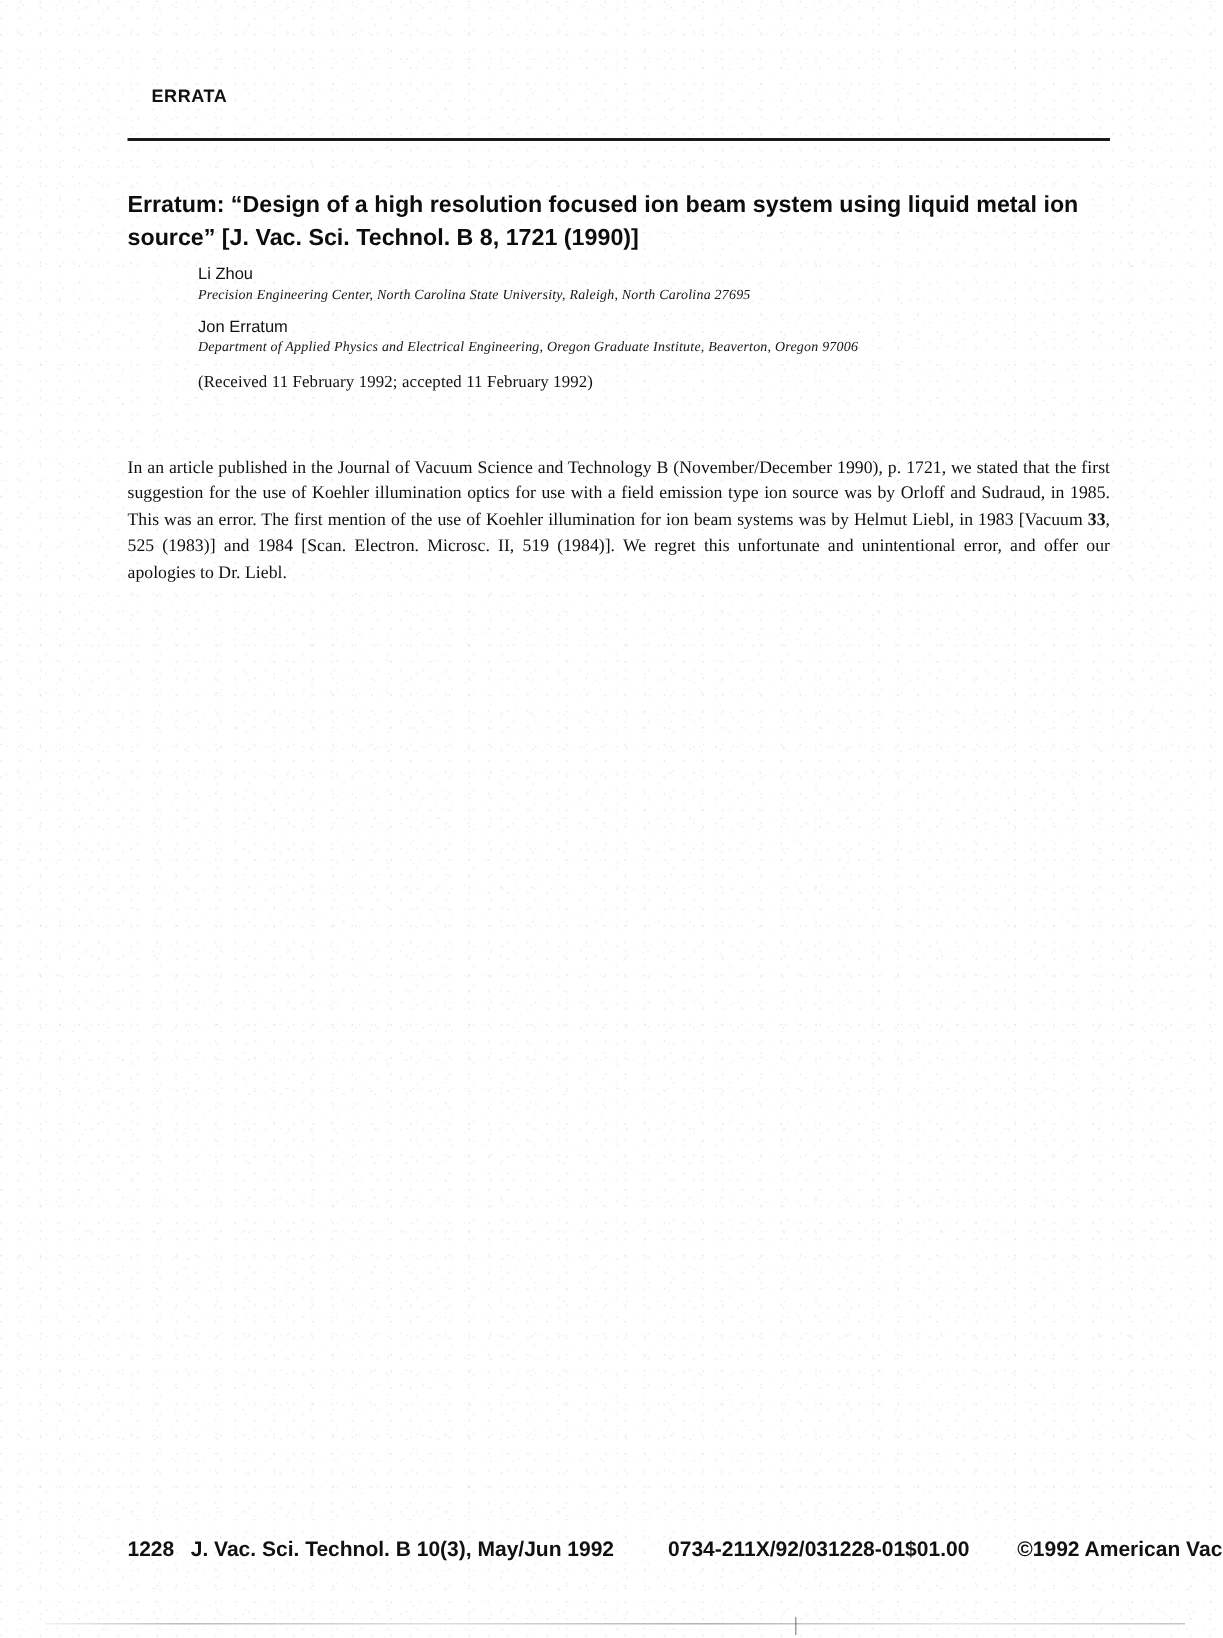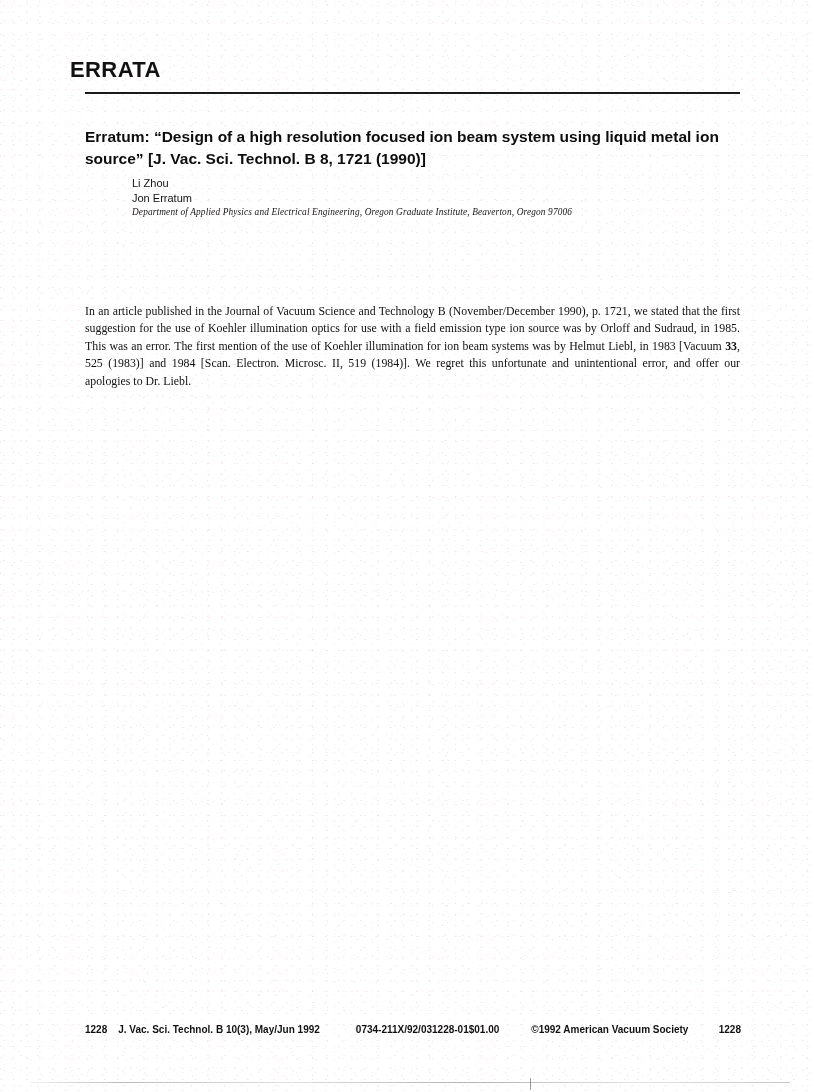--- a/index.html
+++ b/index.html
@@ -33,25 +33,25 @@
   }
 
   .page {
     position: absolute;
     inset: 0;
   }
 
   
   .section-head {
     position: absolute;
-    left: 70px;
+    left: 101px;
     top: 57px;
     font-family: "Liberation Sans", sans-serif;
     font-weight: bold;
-    font-size: 22px;
+    font-size: 12px;
     letter-spacing: 0.4px;
     color: #111111;
   }
   .head-rule {
     position: absolute;
     left: 85px;
     top: 92px;
     width: 655px;
     height: 2px;
     background: #1a1a1a;
@@ -117,21 +117,21 @@
   .body-text b { font-weight: bold; }
 
   
   .footer {
     position: absolute;
     left: 85px;
     top: 1024px;
     width: 656px;
     font-family: "Liberation Sans", sans-serif;
     font-weight: bold;
-    font-size: 10px;
+    font-size: 14px;
     color: #111111;
     display: flex;
     align-items: baseline;
     white-space: nowrap;
   }
   .footer .f-page-left { margin-right: 11px; }
   .footer .f-journal { margin-right: 36px; }
   .footer .f-issn { margin-right: 32px; }
   .footer .f-copyright { margin-right: 0; text-align: center; }
   .footer .f-page-right { margin-left: auto; }
@@ -167,22 +167,24 @@
   <div class="scan-noise"></div>
 
   <div class="section-head">ERRATA</div>
 
   <div class="head-rule"></div>
 
   <div class="article-title">Erratum: “Design of a high resolution focused ion beam system using liquid metal ion source” [J. Vac. Sci. Technol. B 8, 1721 (1990)]</div>
 
   <div class="authors">
     <div class="author-name">Li Zhou</div>
+    <div class="author-affil">Precision Engineering Center, North Carolina State University, Raleigh, North Carolina 27695</div>
     <div class="author-name">Jon Erratum</div>
     <div class="author-affil">Department of Applied Physics and Electrical Engineering, Oregon Graduate Institute, Beaverton, Oregon 97006</div>
+    <div class="received">(Received 11 February 1992; accepted 11 February 1992)</div>
   </div>
 
   <div class="body-text"><span>In an article published in the Journal of Vacuum Science and Technology B (November/December 1990), p. 1721, we stated that the first suggestion for the use of Koehler illumination optics for use with a field emission type ion source was by Orloff and Sudraud, in 1985. This was an error. The first mention of the use of Koehler illumination for ion beam systems was by Helmut Liebl, in 1983 [Vacuum </span><b>33</b><span>, 525 (1983)] and 1984 [Scan. Electron. Microsc. II, 519 (1984)]. We regret this unfortunate and unintentional error, and offer our apologies to Dr. Liebl.</span></div>
 
   <div class="footer">
     <span class="f-page-left">1228</span>
     <span class="f-journal">J. Vac. Sci. Technol. B 10(3), May/Jun 1992</span>
     <span class="f-issn">0734-211X/92/031228-01$01.00</span>
     <span class="f-copyright">©1992 American Vacuum Society</span>
     <span class="f-page-right">1228</span>

